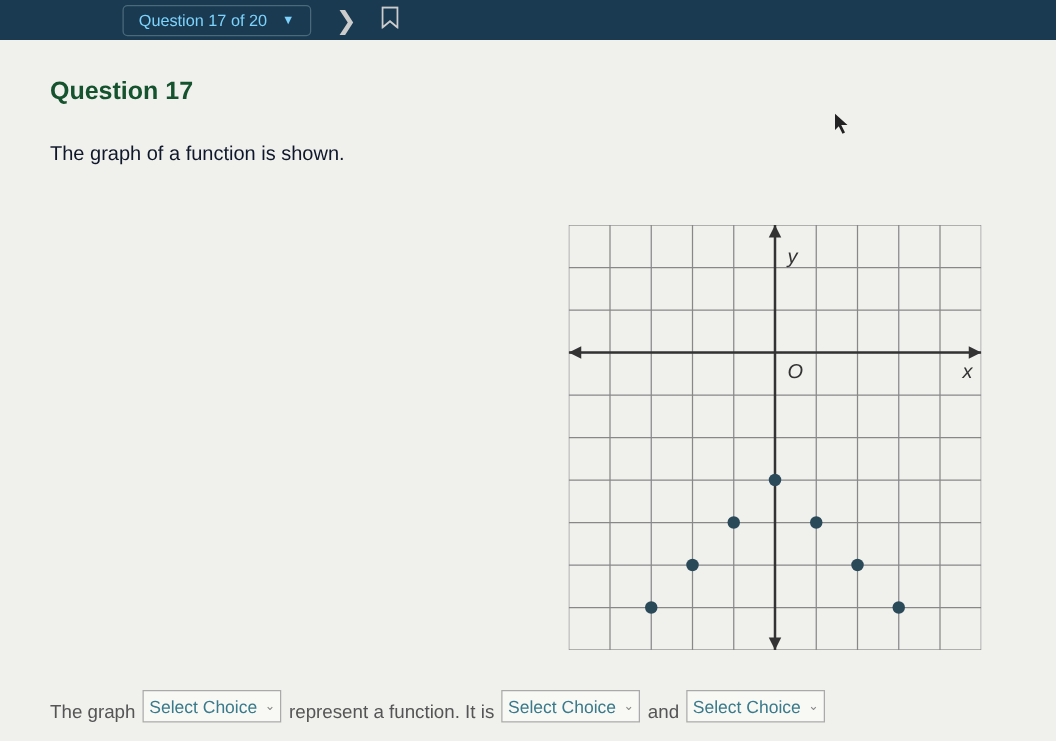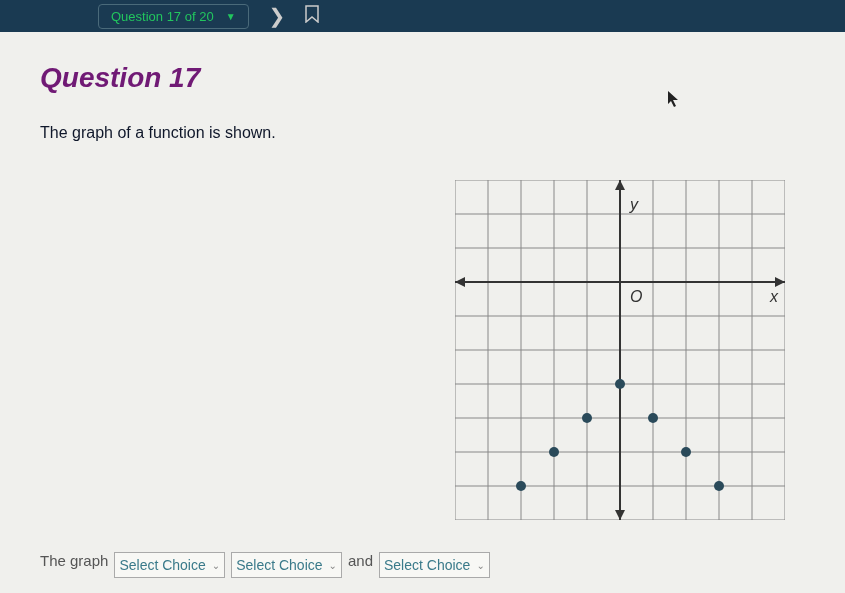--- a/index.html
+++ b/index.html
@@ -16,21 +16,21 @@
       height: 32px;
       display: flex;
       align-items: center;
       padding: 0 8px;
     }
     .question-selector {
       background: #1a3a52;
       border: 1px solid #4a6a7a;
       border-radius: 4px;
       padding: 4px 12px;
-      color: #22c55e;
+      color: #7dd3fc;
       font-size: 13px;
       display: flex;
       align-items: center;
       margin-left: 90px;
       cursor: pointer;
     }
     .question-selector .dropdown-arrow {
       margin-left: 12px;
       font-size: 10px;
     }
@@ -45,25 +45,24 @@
       font-size: 16px;
       margin-left: 20px;
       cursor: pointer;
     }
     .content {
       padding: 30px 40px;
       background: #f0f0ed;
       min-height: 561px;
     }
     .question-title {
-      color: #701a75;
-      font-size: 28px;
+      color: #14532d;
+      font-size: 20px;
       font-weight: bold;
       margin-bottom: 30px;
-      font-style: italic;
     }
     .question-text {
       color: #0f172a;
       font-size: 16px;
       margin-bottom: 20px;
     }
     .graph-container {
       position: absolute;
       left: 455px;
       top: 180px;
@@ -72,21 +71,21 @@
       width: 330px;
       height: 340px;
     }
     .answer-row {
       position: absolute;
       bottom: 15px;
       left: 40px;
       color: #555;
       font-size: 15px;
       display: flex;
-      align-items: flex-start;
+      align-items: flex-end;
       gap: 6px;
     }
     .select-box {
       border: 1px solid #aaa;
       padding: 4px 4px;
       background: #f8f8f5;
       color: #3a7a8a;
       font-size: 14px;
       display: inline-flex;
       align-items: center;
@@ -192,20 +191,21 @@
       </g>
   </svg>
 </div>
 
 <div class="answer-row">
   <span>The graph</span>
   <span class="select-box">
     <span>Select Choice</span>
     <span class="select-chevron">⌄</span>
   </span>
+  <span>represent a function. It is</span>
   <span class="select-box">
     <span>Select Choice</span>
     <span class="select-chevron">⌄</span>
   </span>
   <span>and</span>
   <span class="select-box">
     <span>Select Choice</span>
     <span class="select-chevron">⌄</span>
   </span>
 </div>

